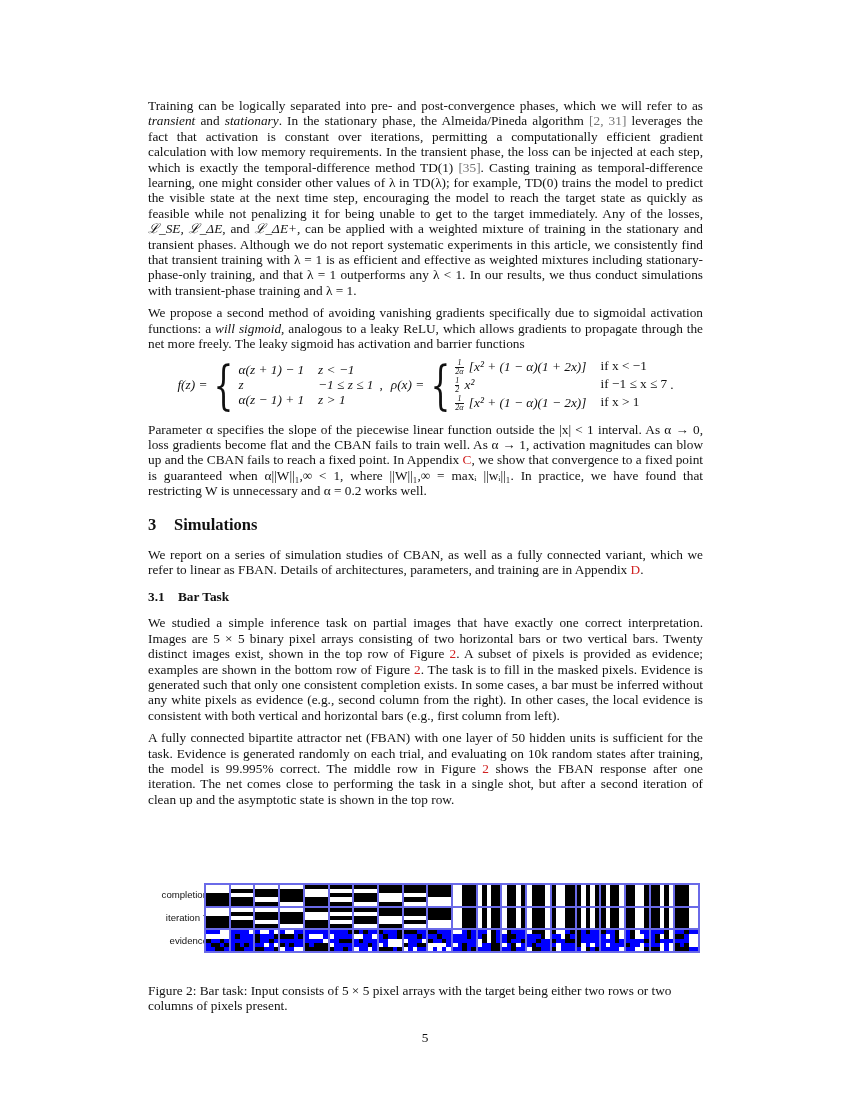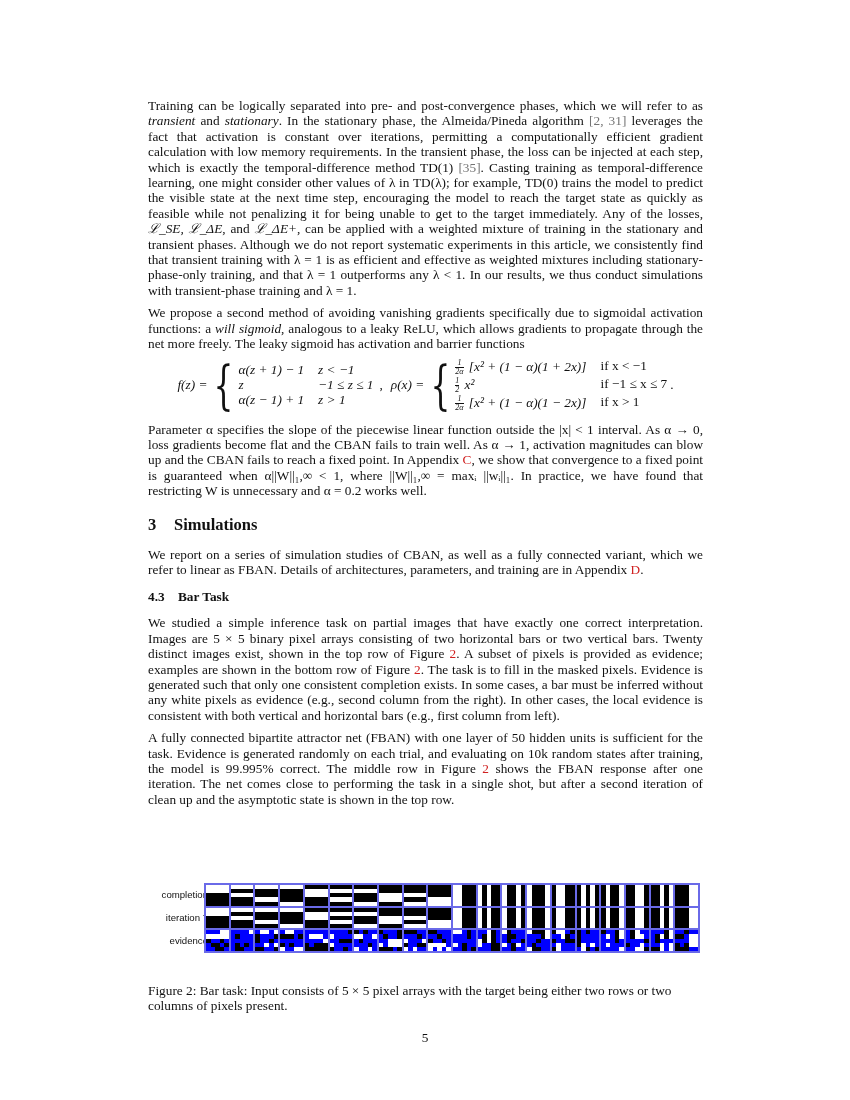--- a/index.html
+++ b/index.html
@@ -75,21 +75,21 @@
         <span style="font-style: normal;">if x &gt; 1</span>
       </div>
     <span style="margin-left:3px">.</span>
   </div>
 
   <p><span>Parameter α specifies the slope of the piecewise linear function outside the |x| &lt; 1 interval. As α → 0, loss gradients become flat and the CBAN fails to train well. As α → 1, activation magnitudes can blow up and the CBAN fails to reach a fixed point. In Appendix </span><span class="ref">C</span><span>, we show that convergence to a fixed point is guaranteed when α||W||₁,∞ &lt; 1, where ||W||₁,∞ = maxᵢ ||wᵢ||₁. In practice, we have found that restricting W is unnecessary and α = 0.2 works well.</span></p>
 
   <h2><span class="num">3</span><span>Simulations</span></h2>
   <p><span>We report on a series of simulation studies of CBAN, as well as a fully connected variant, which we refer to linear as FBAN. Details of architectures, parameters, and training are in Appendix </span><span class="ref">D</span><span>.</span></p>
 
-  <h3><span class="num">4.3</span><span>Bar Task</span></h3>
+  <h3><span class="num">3.1</span><span>Bar Task</span></h3>
   <p><span>We studied a simple inference task on partial images that have exactly one correct interpretation. Images are 5 × 5 binary pixel arrays consisting of two horizontal bars or two vertical bars. Twenty distinct images exist, shown in the top row of Figure </span><span class="ref">2</span><span>. A subset of pixels is provided as evidence; examples are shown in the bottom row of Figure </span><span class="ref">2</span><span>. The task is to fill in the masked pixels. Evidence is generated such that only one consistent completion exists. In some cases, a bar must be inferred without any white pixels as evidence (e.g., second column from the right). In other cases, the local evidence is consistent with both vertical and horizontal bars (e.g., first column from left).</span></p>
   <p><span>A fully connected bipartite attractor net (FBAN) with one layer of 50 hidden units is sufficient for the task. Evidence is generated randomly on each trial, and evaluating on 10k random states after training, the model is 99.995% correct. The middle row in Figure </span><span class="ref">2</span><span> shows the FBAN response after one iteration. The net comes close to performing the task in a single shot, but after a second iteration of clean up and the asymptotic state is shown in the top row.</span></p>
 </div>
 
 <div class="figure">
   <div class="row-labels">
     <div>completion</div>
     <div>iteration 7</div>
     <div>evidence</div>
   </div>

